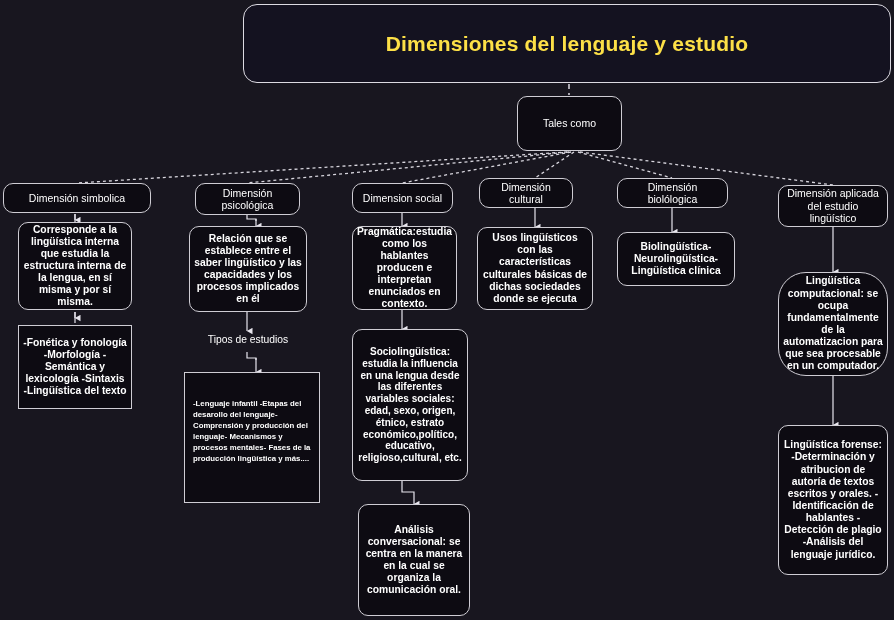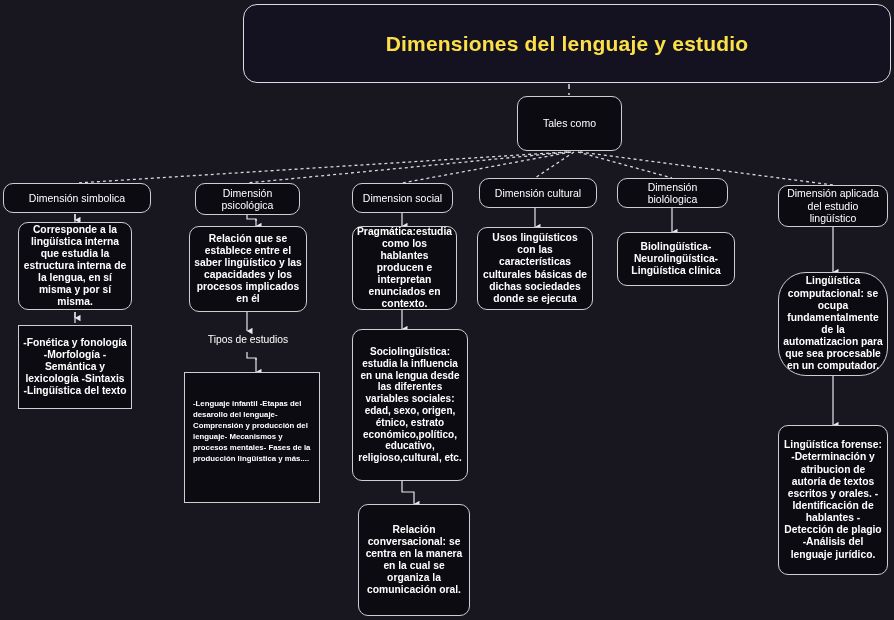--- a/index.html
+++ b/index.html
@@ -51,21 +51,21 @@
   }
 
   #talescomo{left:517px;top:96px;width:105px;height:55px;font-size:10.5px;}
 
   
   .dim-head{font-size:10.5px;height:30px;}
 
   #dim-simbolica{left:3px;top:183px;width:148px;}
   #dim-psicologica{left:195px;top:183px;width:105px;height:32px;}
   #dim-social{left:352px;top:183px;width:101px;}
-  #dim-cultural{left:479px;top:178px;width:118px;}
+  #dim-cultural{left:479px;top:178px;width:94px;}
   #dim-biologica{left:617px;top:178px;width:111px;}
   #dim-aplicada{left:778px;top:185px;width:110px;height:42px;}
 
   
   #c1-b1{left:18px;top:222px;width:114px;height:88px;font-size:10.3px;font-weight:bold;}
   #c1-b2{left:18px;top:325px;width:114px;height:84px;font-size:10.3px;font-weight:bold;}
 
   
   #c2-b1{left:189px;top:226px;width:118px;height:86px;font-size:10.3px;font-weight:bold;}
   #c2-label{left:189px;top:331px;width:118px;height:18px;font-size:10.3px;}
@@ -184,21 +184,21 @@
     <span class="txt">-Lenguaje infantil -Etapas del desarollo del lenguaje- Comprensión y producción del lenguaje- Mecanismos y procesos mentales- Fases de la producción lingüística y más....</span>
   </div>
 
   <div class="node round" id="c3-b1">
     <span class="txt">Pragmática:estudia como los hablantes producen e interpretan enunciados en contexto.</span>
   </div>
   <div class="node round" id="c3-b2">
     <span class="txt">Sociolingüística: estudia la influencia en una lengua desde las diferentes variables sociales: edad, sexo, origen, étnico, estrato económico,político, educativo, religioso,cultural, etc.</span>
   </div>
   <div class="node round" id="c3-b3">
-    <span class="txt">Relación conversacional: se centra en la manera en la cual se organiza la comunicación oral.</span>
+    <span class="txt">Análisis conversacional: se centra en la manera en la cual se organiza la comunicación oral.</span>
   </div>
 
   <div class="node round" id="c4-b1">
     <span class="txt">Usos lingüísticos con las características culturales básicas de dichas sociedades donde se ejecuta</span>
   </div>
 
   <div class="node round" id="c5-b1">
     <span class="txt">Biolingüística- Neurolingüística- Lingüística clínica</span>
   </div>
 

